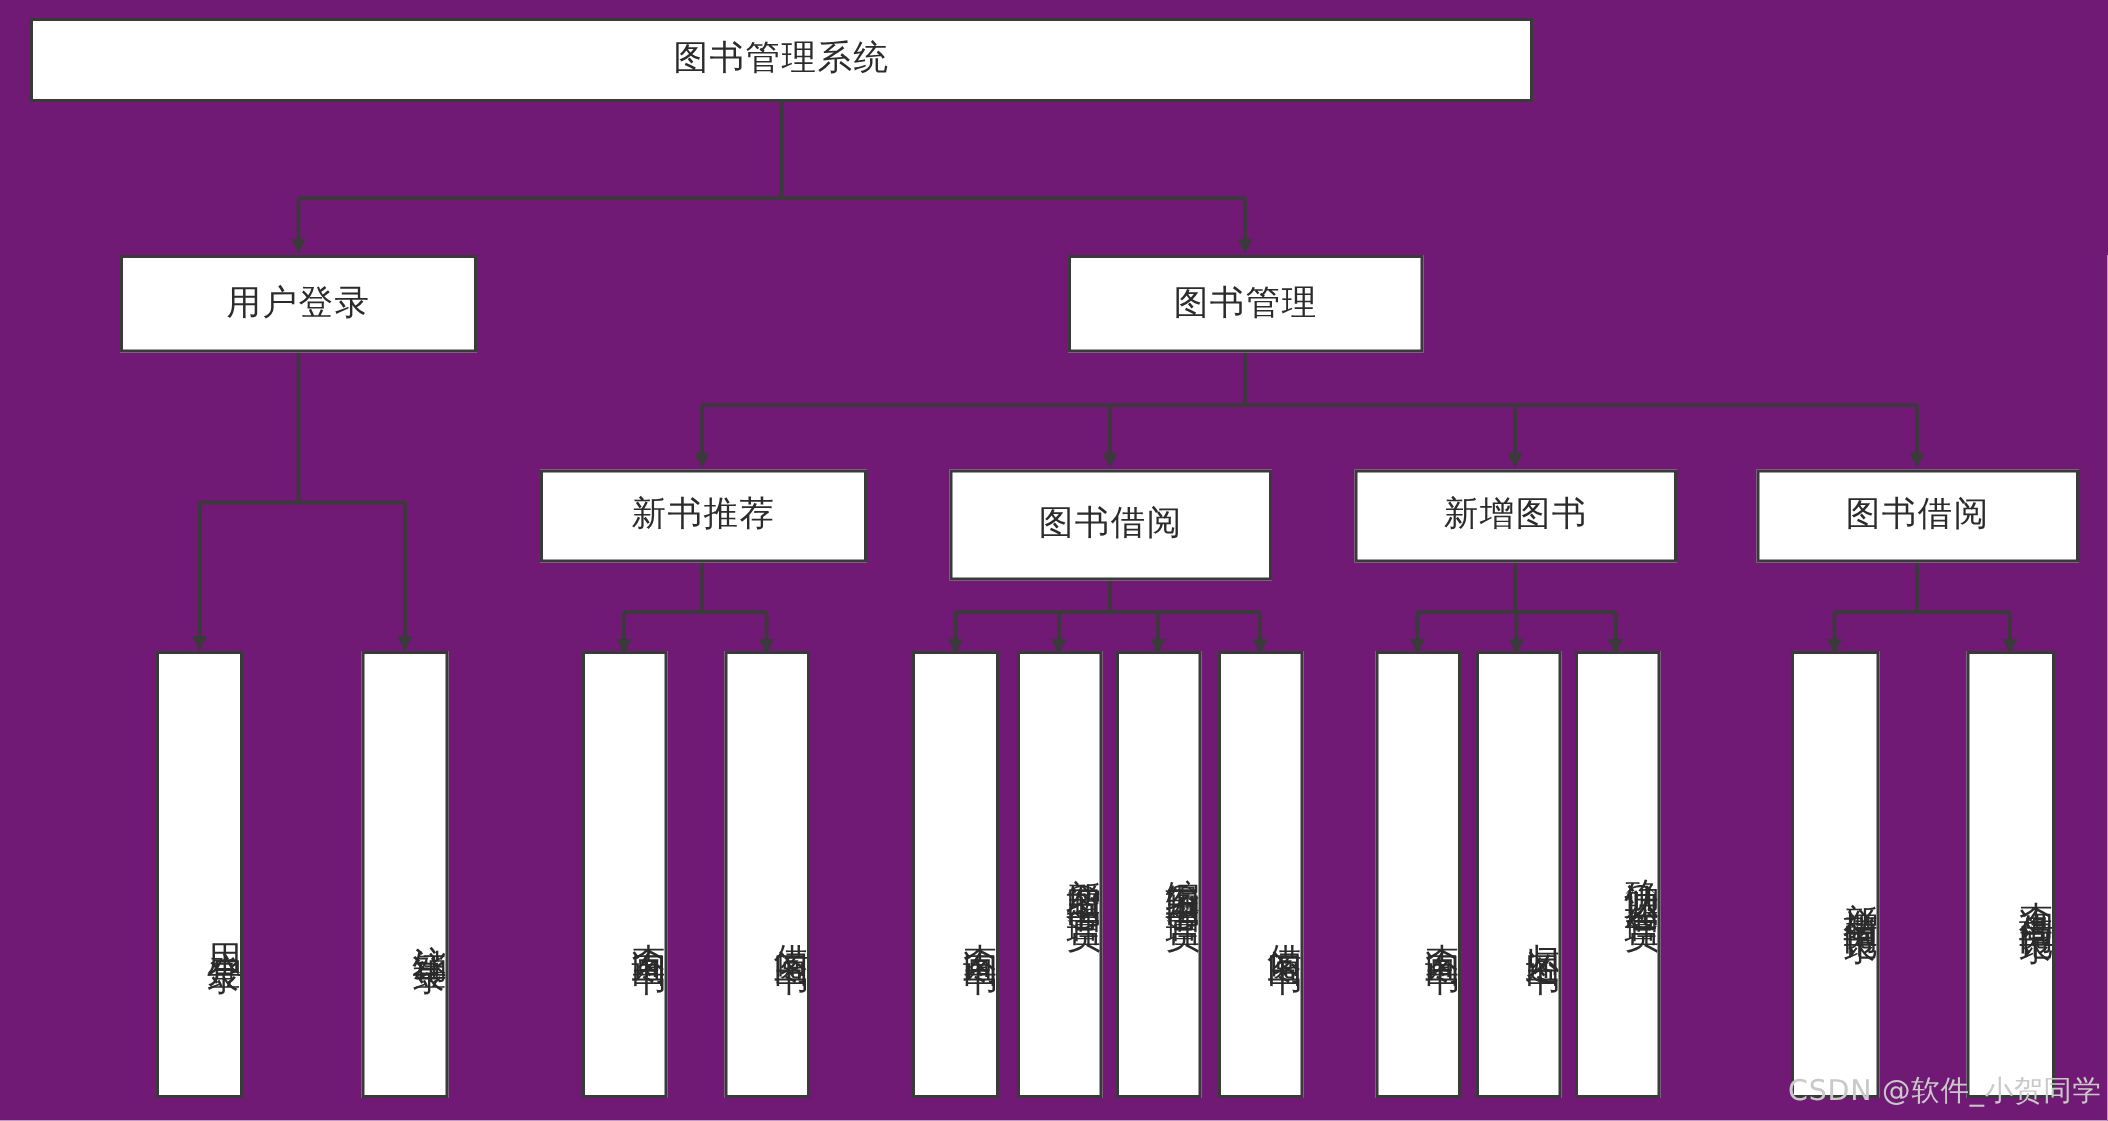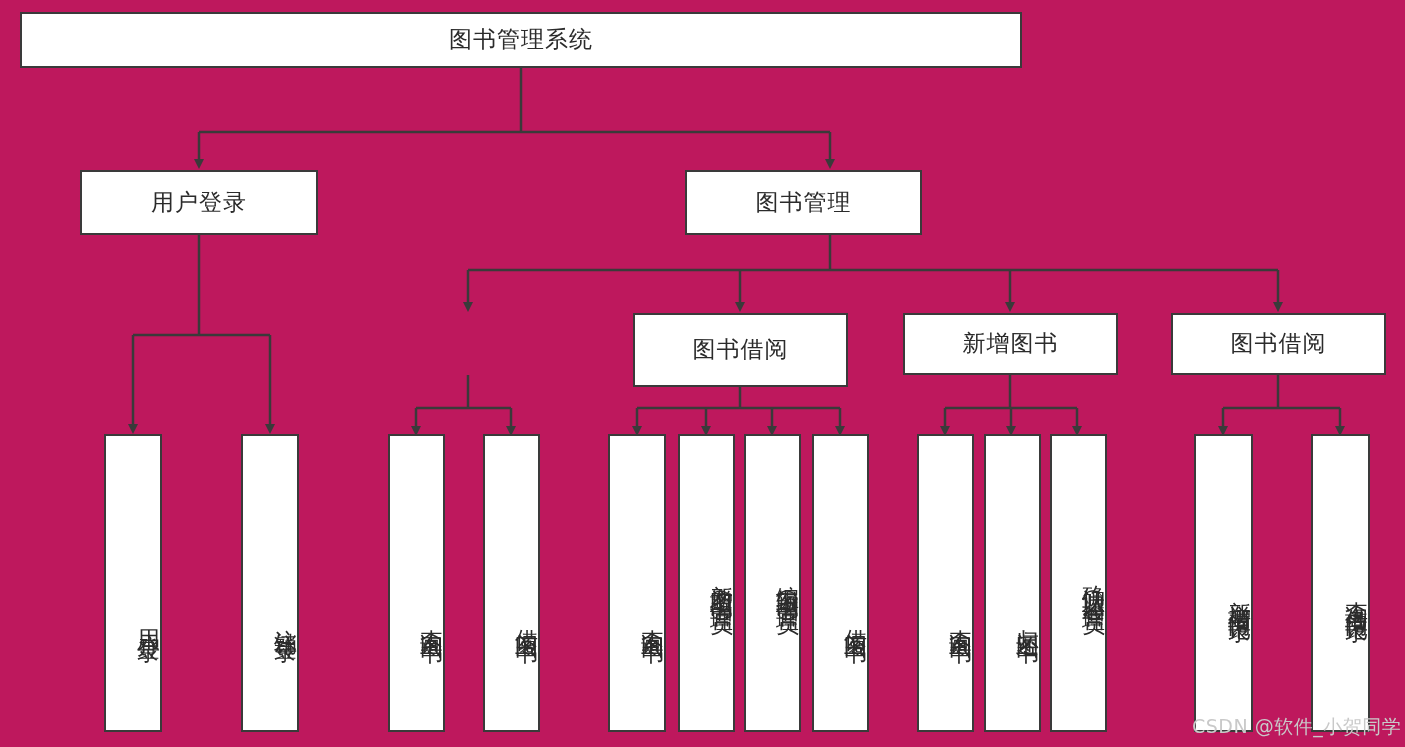--- a/index.html
+++ b/index.html
@@ -7,21 +7,21 @@
     padding: 0;
     background: #ffffff;
   }
   body {
     font-family: "DejaVu Sans", "Liberation Sans", sans-serif;
   }
   #canvas {
     position: relative;
     width: 1405px;
     height: 747px;
-    background: #be185d;
+    background: #701a75;
     overflow: hidden;
   }
   #wires {
     position: absolute;
     left: 0;
     top: 0;
     width: 1405px;
     height: 747px;
   }
   .node {
@@ -119,22 +119,23 @@
       <path d="M1278,375 L1278,408"></path>
       <path d="M1223,408 L1340,408"></path>
       <path d="M1223,408 L1223,427" marker-end="url(#arrow)"></path>
       <path d="M1340,408 L1340,427" marker-end="url(#arrow)"></path>
     </g>
   </svg>
 
   <div class="node h" style="left:20px; top:12px; width:1002px; height:56px;">图书管理系统</div>
 
   <div class="node h" style="left:80px; top:170px; width:238px; height:65px;">用户登录</div>
-  <div class="node h" style="left:685px; top:170px; width:237px; height:65px;">图书管理</div>
+  <div class="node h" style="left:712px; top:170px; width:237px; height:65px;">图书管理</div>
 
+  <div class="node h" style="left:360px; top:313px; width:218px; height:62px;">新书推荐</div>
   <div class="node h" style="left:633px; top:313px; width:215px; height:74px;">图书借阅</div>
   <div class="node h" style="left:903px; top:313px; width:215px; height:62px;">新增图书</div>
   <div class="node h" style="left:1171px; top:313px; width:215px; height:62px;">图书借阅</div>
 
   <div class="node v pad-mid" style="left:104px; top:434px; width:58px; height:298px;">用户登录</div>
   <div class="node v pad-mid" style="left:241px; top:434px; width:58px; height:298px;">注销登录</div>
 
   <div class="node v pad-mid" style="left:388px; top:434px; width:57px; height:298px;">查询图书</div>
   <div class="node v pad-mid" style="left:483px; top:434px; width:57px; height:298px;">借阅图书</div>
 

